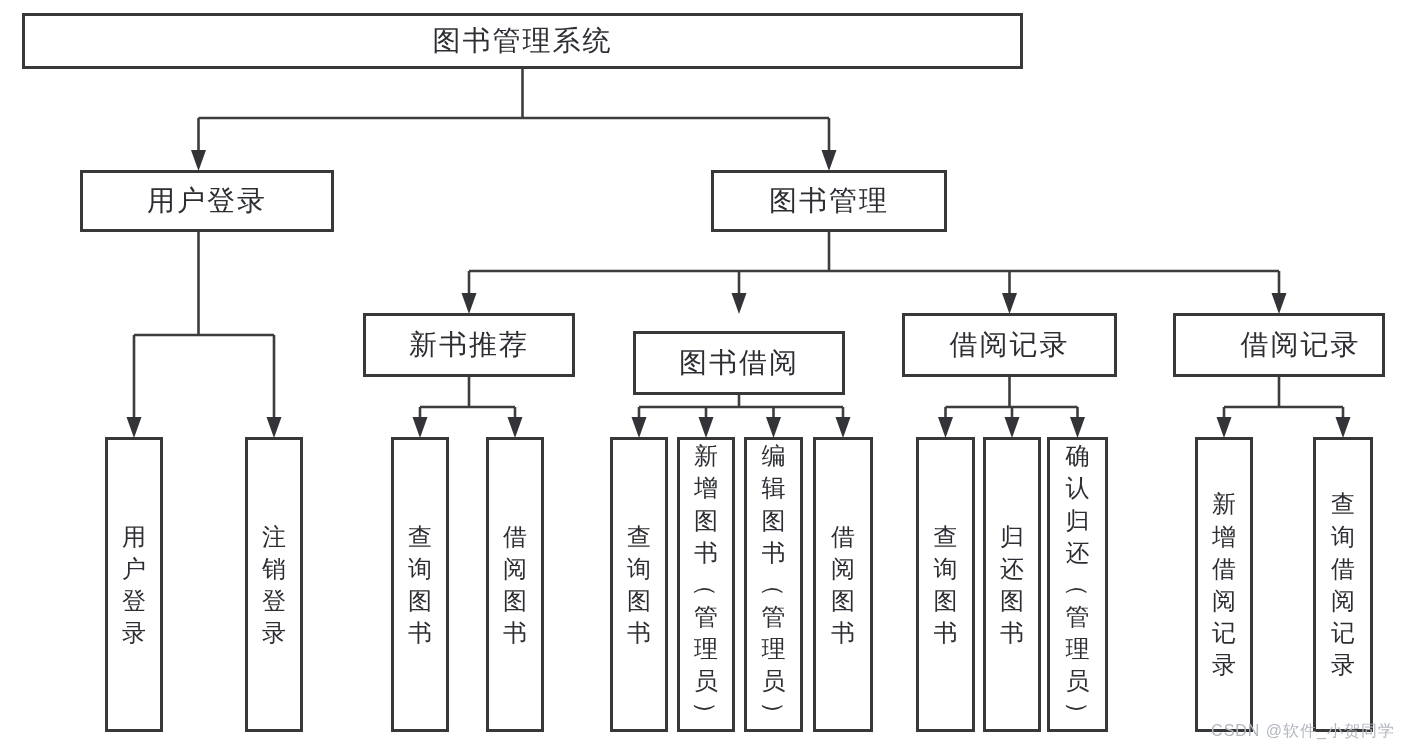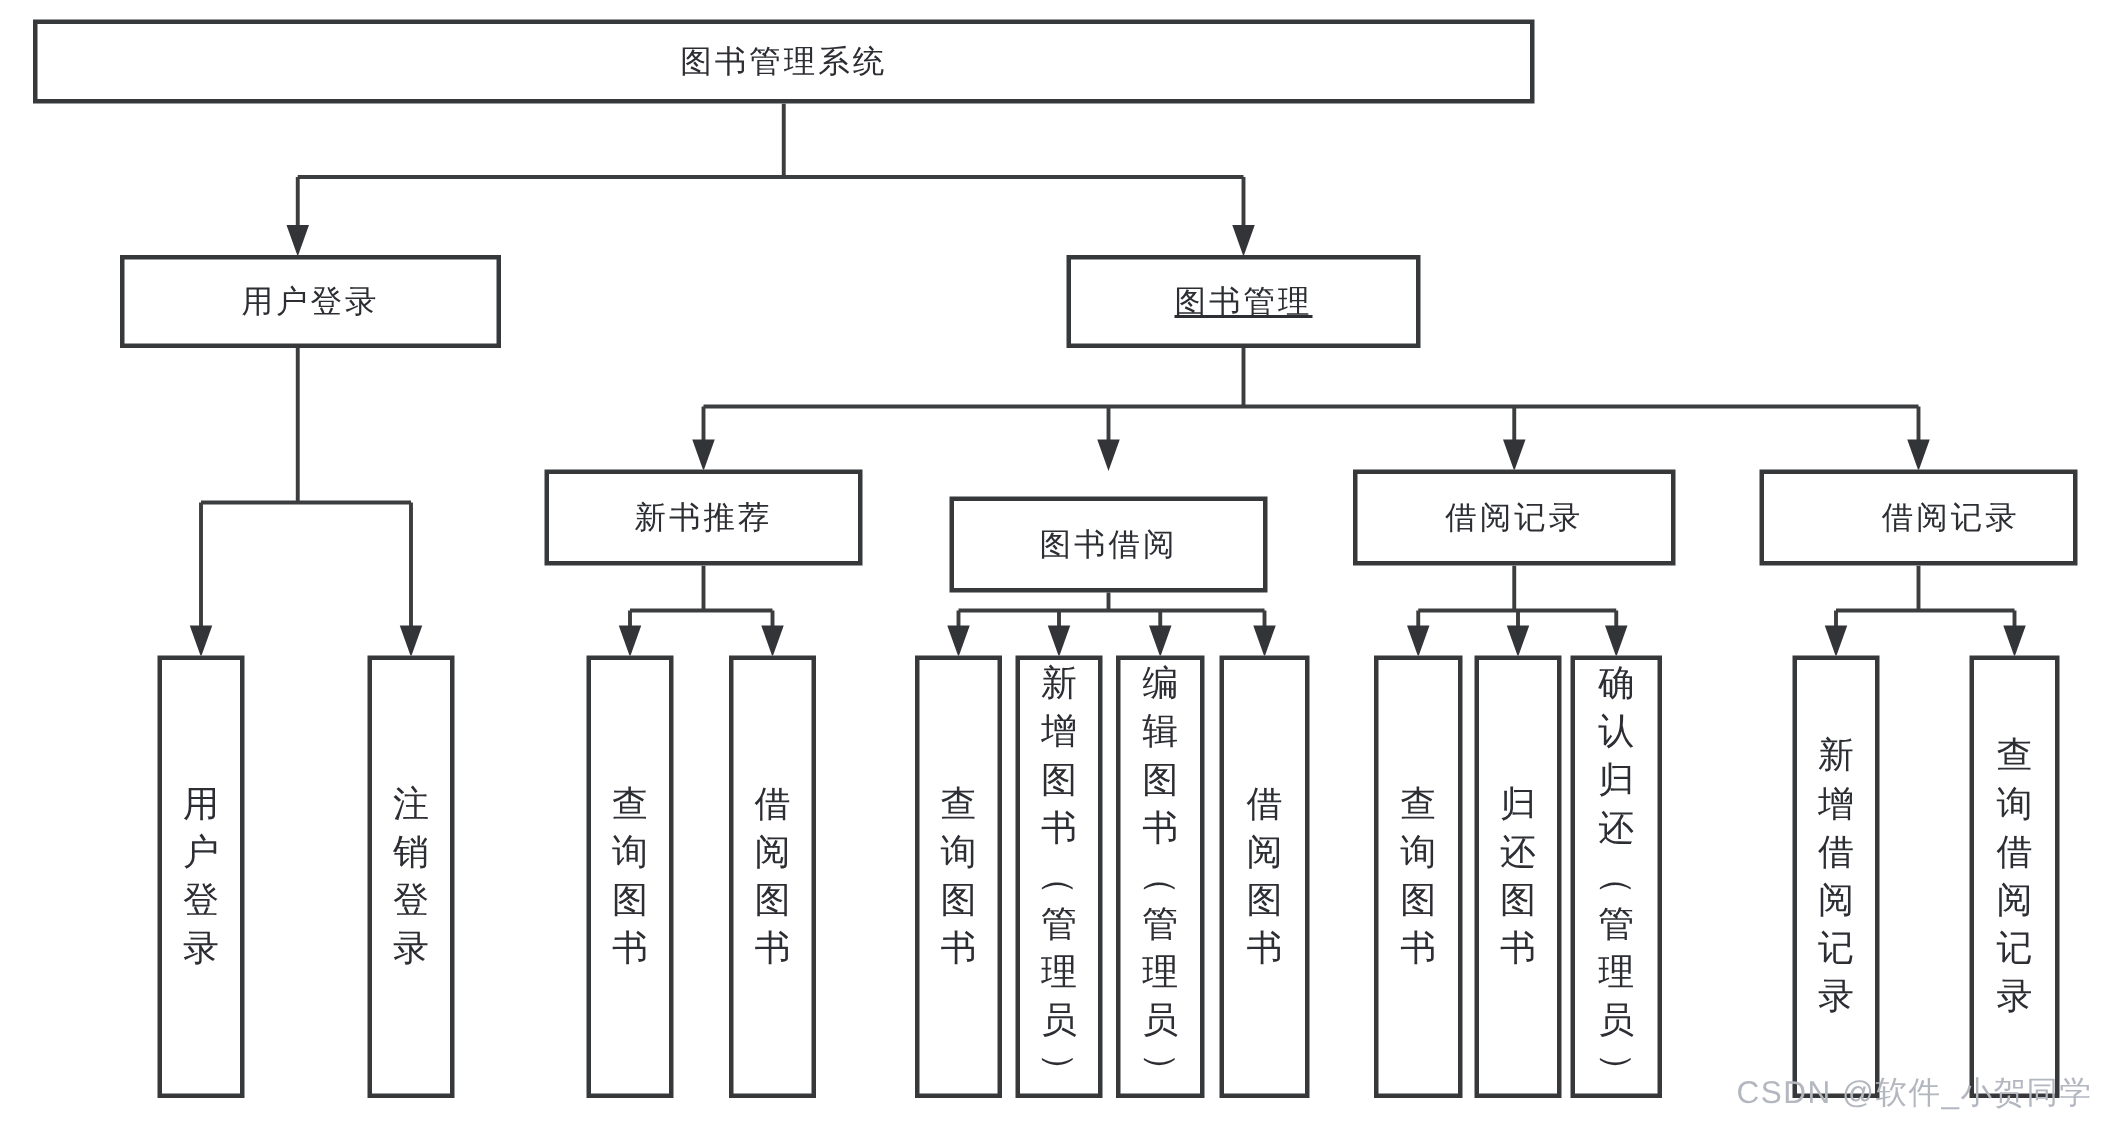--- a/index.html
+++ b/index.html
@@ -26,21 +26,21 @@
     position: absolute;
     box-sizing: border-box;
     background: #ffffff;
     border: 3px solid #37383a;
     display: flex;
     align-items: center;
     justify-content: center;
     color: #2c2e33;
   }
   .node.h {
-    font-size: 21px;
+    font-size: 28px;
     letter-spacing: 2px;
     font-weight: 500;
     white-space: nowrap;
   }
   .vcol {
     display: flex;
     flex-direction: column;
     align-items: center;
     justify-content: center;
     gap: 7px;
@@ -51,21 +51,21 @@
     font-weight: 500;
     display: block;
   }
   .vchar.rot {
     transform: rotate(90deg);
   }
   .watermark {
     position: absolute;
     right: 10px;
     bottom: 5px;
-    font-size: 21px;
+    font-size: 16px;
     letter-spacing: 1px;
     color: #b3b7bf;
     white-space: nowrap;
     font-weight: 500;
   }
 </style>
 </head>
 <body>
 
 <div class="stage">
@@ -135,21 +135,21 @@
         </div>
       </div>
       <div class="node v" style="left: 245px; top: 437px; width: 58px; height: 295px;">
         <div class="vcol">
           <span class="vchar">注</span>
           <span class="vchar">销</span>
           <span class="vchar">登</span>
           <span class="vchar">录</span>
         </div>
       </div>
-      <div class="node h" style="left: 711px; top: 170px; width: 236px; height: 62px; text-decoration: underline;">图书管理</div>
+      <div class="node h" style="left: 711px; top: 170px; width: 236px; height: 62px;">图书管理</div>
       <div class="node h" style="left: 363px; top: 313px; width: 212px; height: 64px;">新书推荐</div>
       <div class="node v" style="left: 391px; top: 437px; width: 58px; height: 295px;">
         <div class="vcol">
           <span class="vchar">查</span>
           <span class="vchar">询</span>
           <span class="vchar">图</span>
           <span class="vchar">书</span>
         </div>
       </div>
       <div class="node v" style="left: 486px; top: 437px; width: 58px; height: 295px;">

